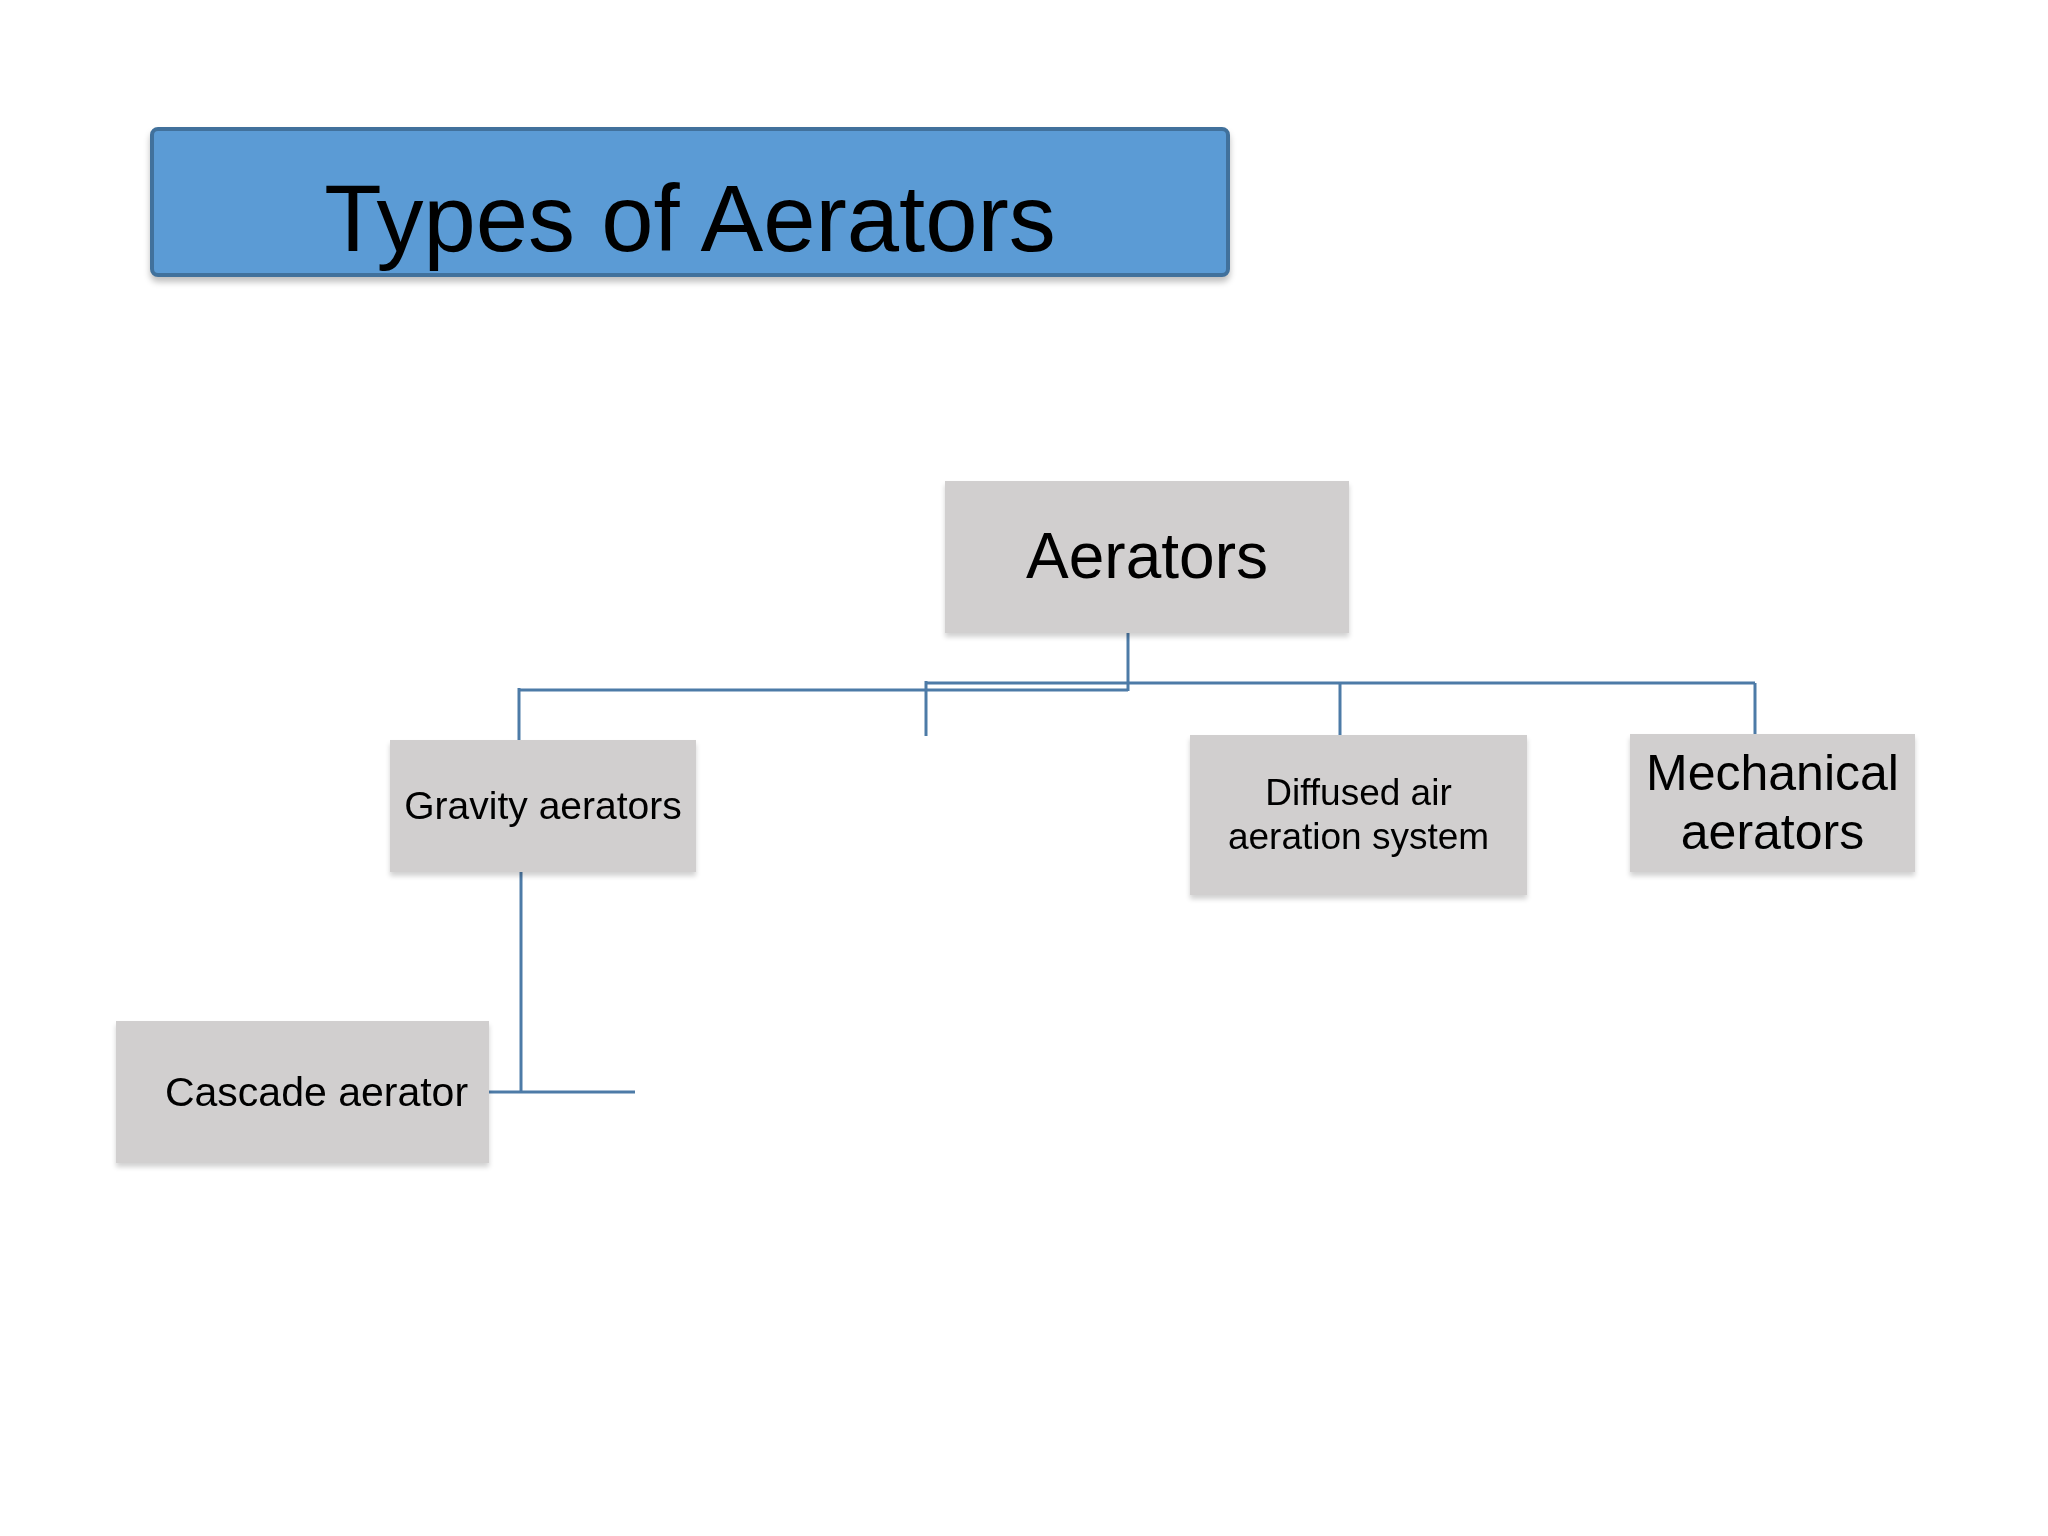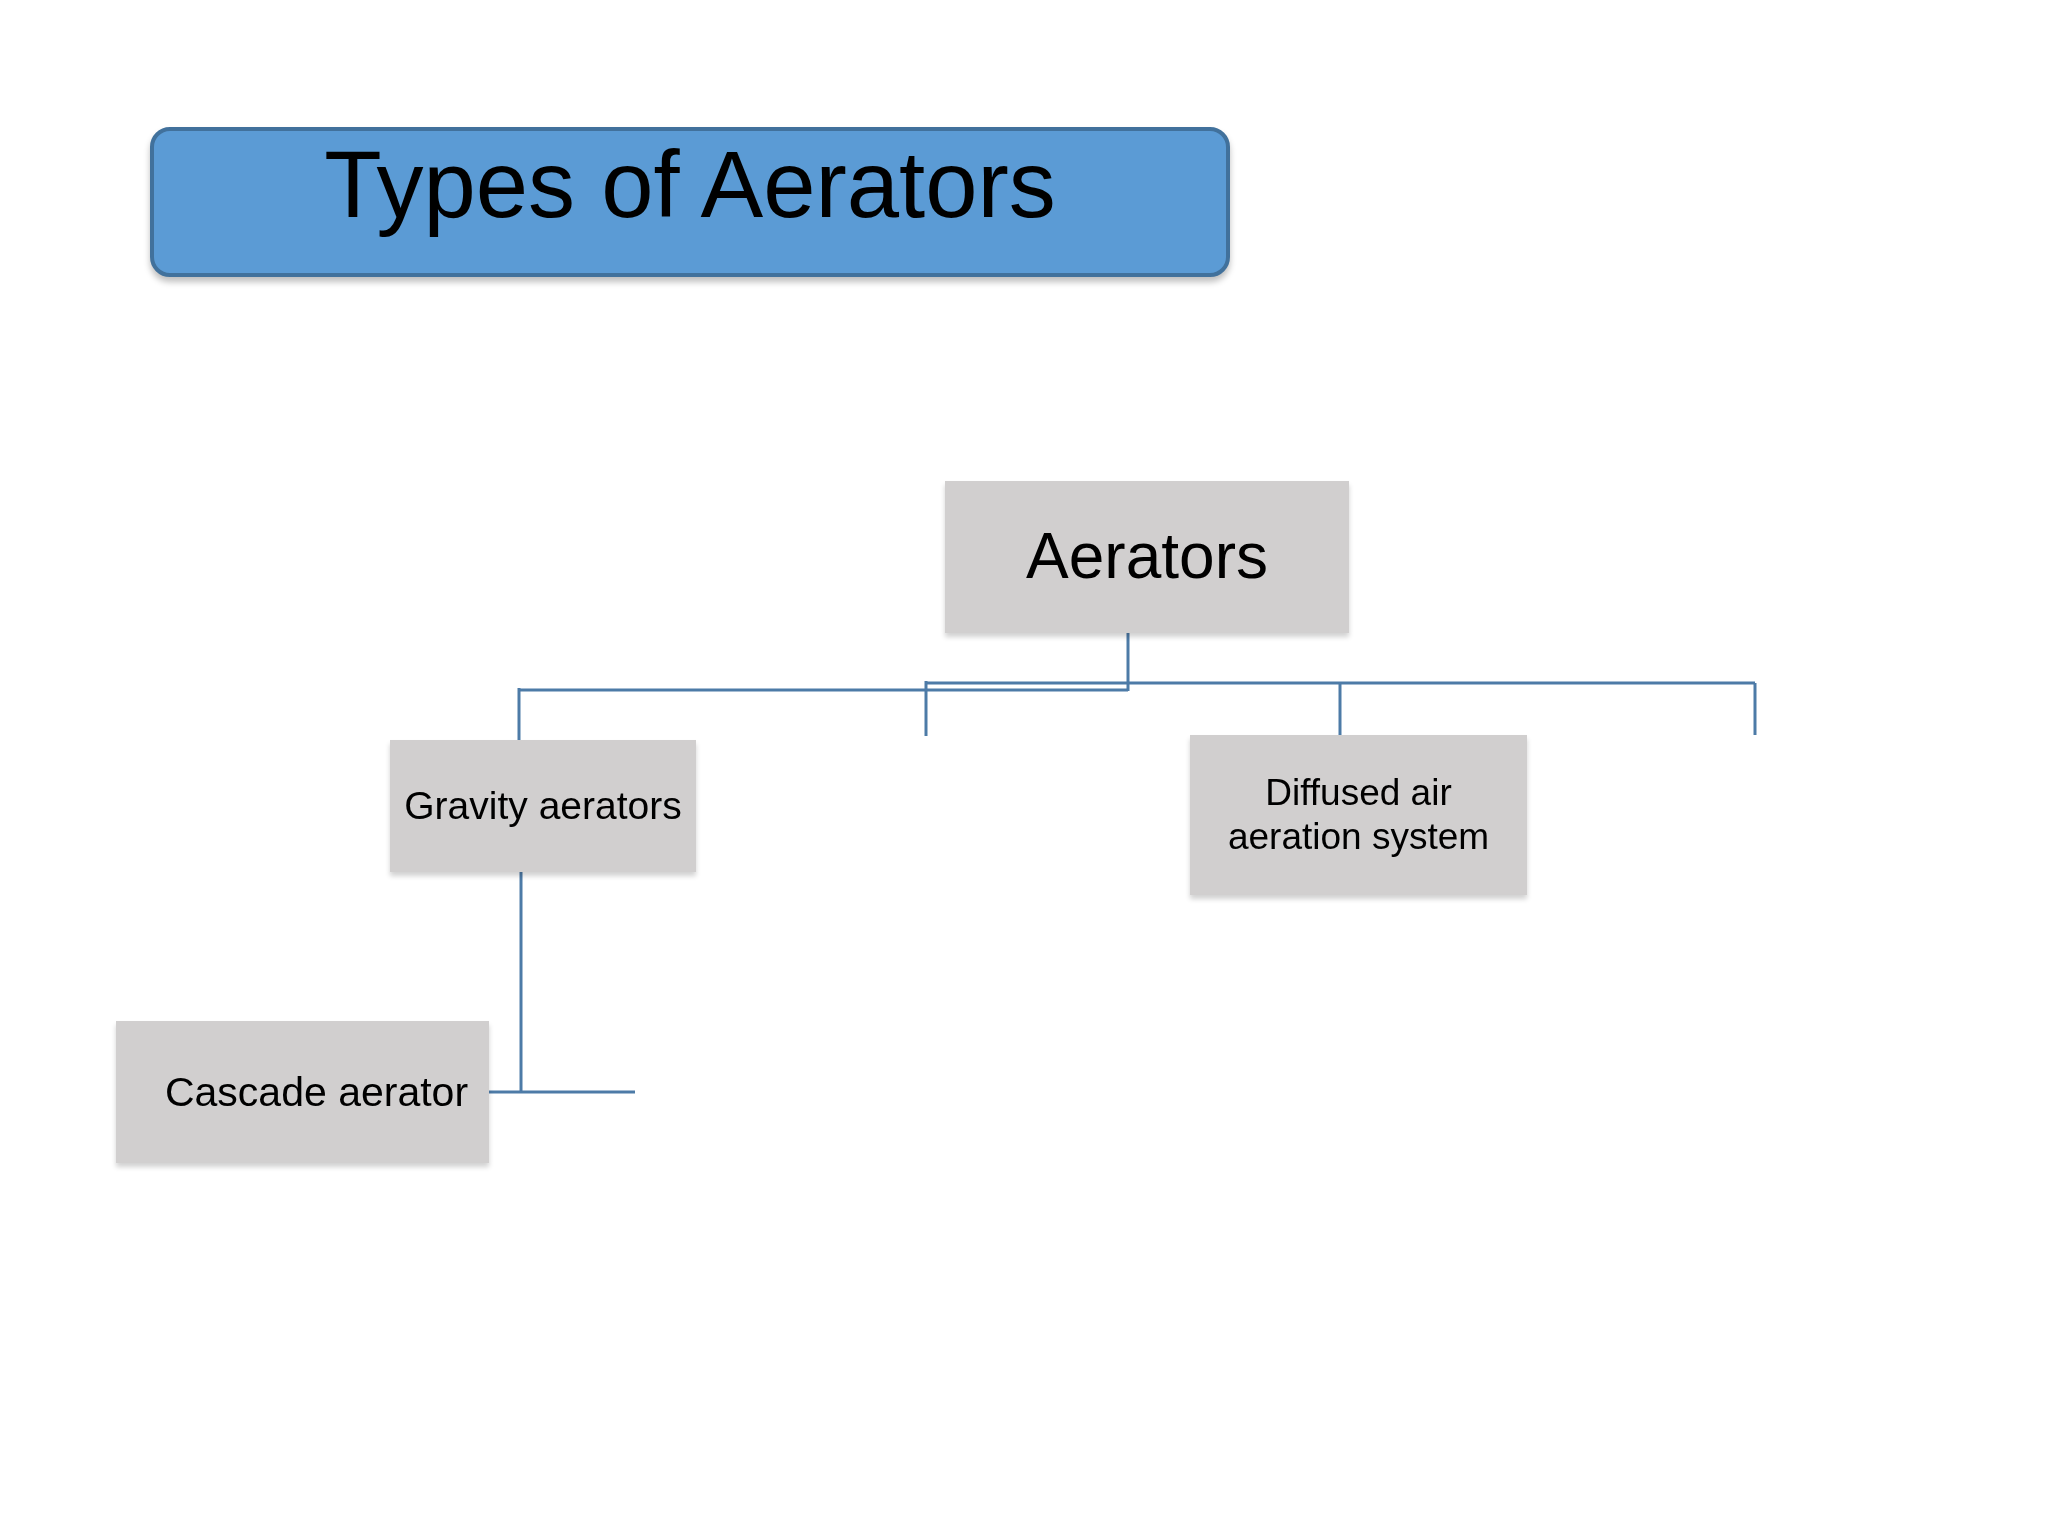--- a/index.html
+++ b/index.html
@@ -20,24 +20,24 @@
     left: 0; top: 0;
     width: 2048px; height: 1536px;
     z-index: 1;
   }
   .title-box {
     position: absolute;
     left: 150px; top: 127px;
     width: 1080px; height: 150px;
     background: #5B9BD5;
     border: 4px solid #41719C;
-    border-radius: 20px;
+    border-radius: 8px;
     box-shadow: 0 5px 6px rgba(0,0,0,0.25);
     display: flex;
-    align-items: flex-start;
+    align-items: flex-end;
     justify-content: center;
     z-index: 2;
     box-sizing: border-box;
   }
   .title-box .title-text {
     font-size: 94px;
     color: #000000;
     letter-spacing: 0px;
     white-space: nowrap;
   }
@@ -94,19 +94,23 @@
   <div class="node node-gravity">
     <span class="label">Gravity aerators</span>
   </div>
 
 
   <div class="node node-diffused">
     <span class="label">Diffused air
 aeration system</span>
   </div>
 
+  <div class="node node-mechanical">
+    <span class="label">Mechanical
+aerators</span>
+  </div>
 
   <div class="node node-cascade">
     <span class="label">Cascade aerator</span>
   </div>
 
 
 </div>
 
 </body></html>

